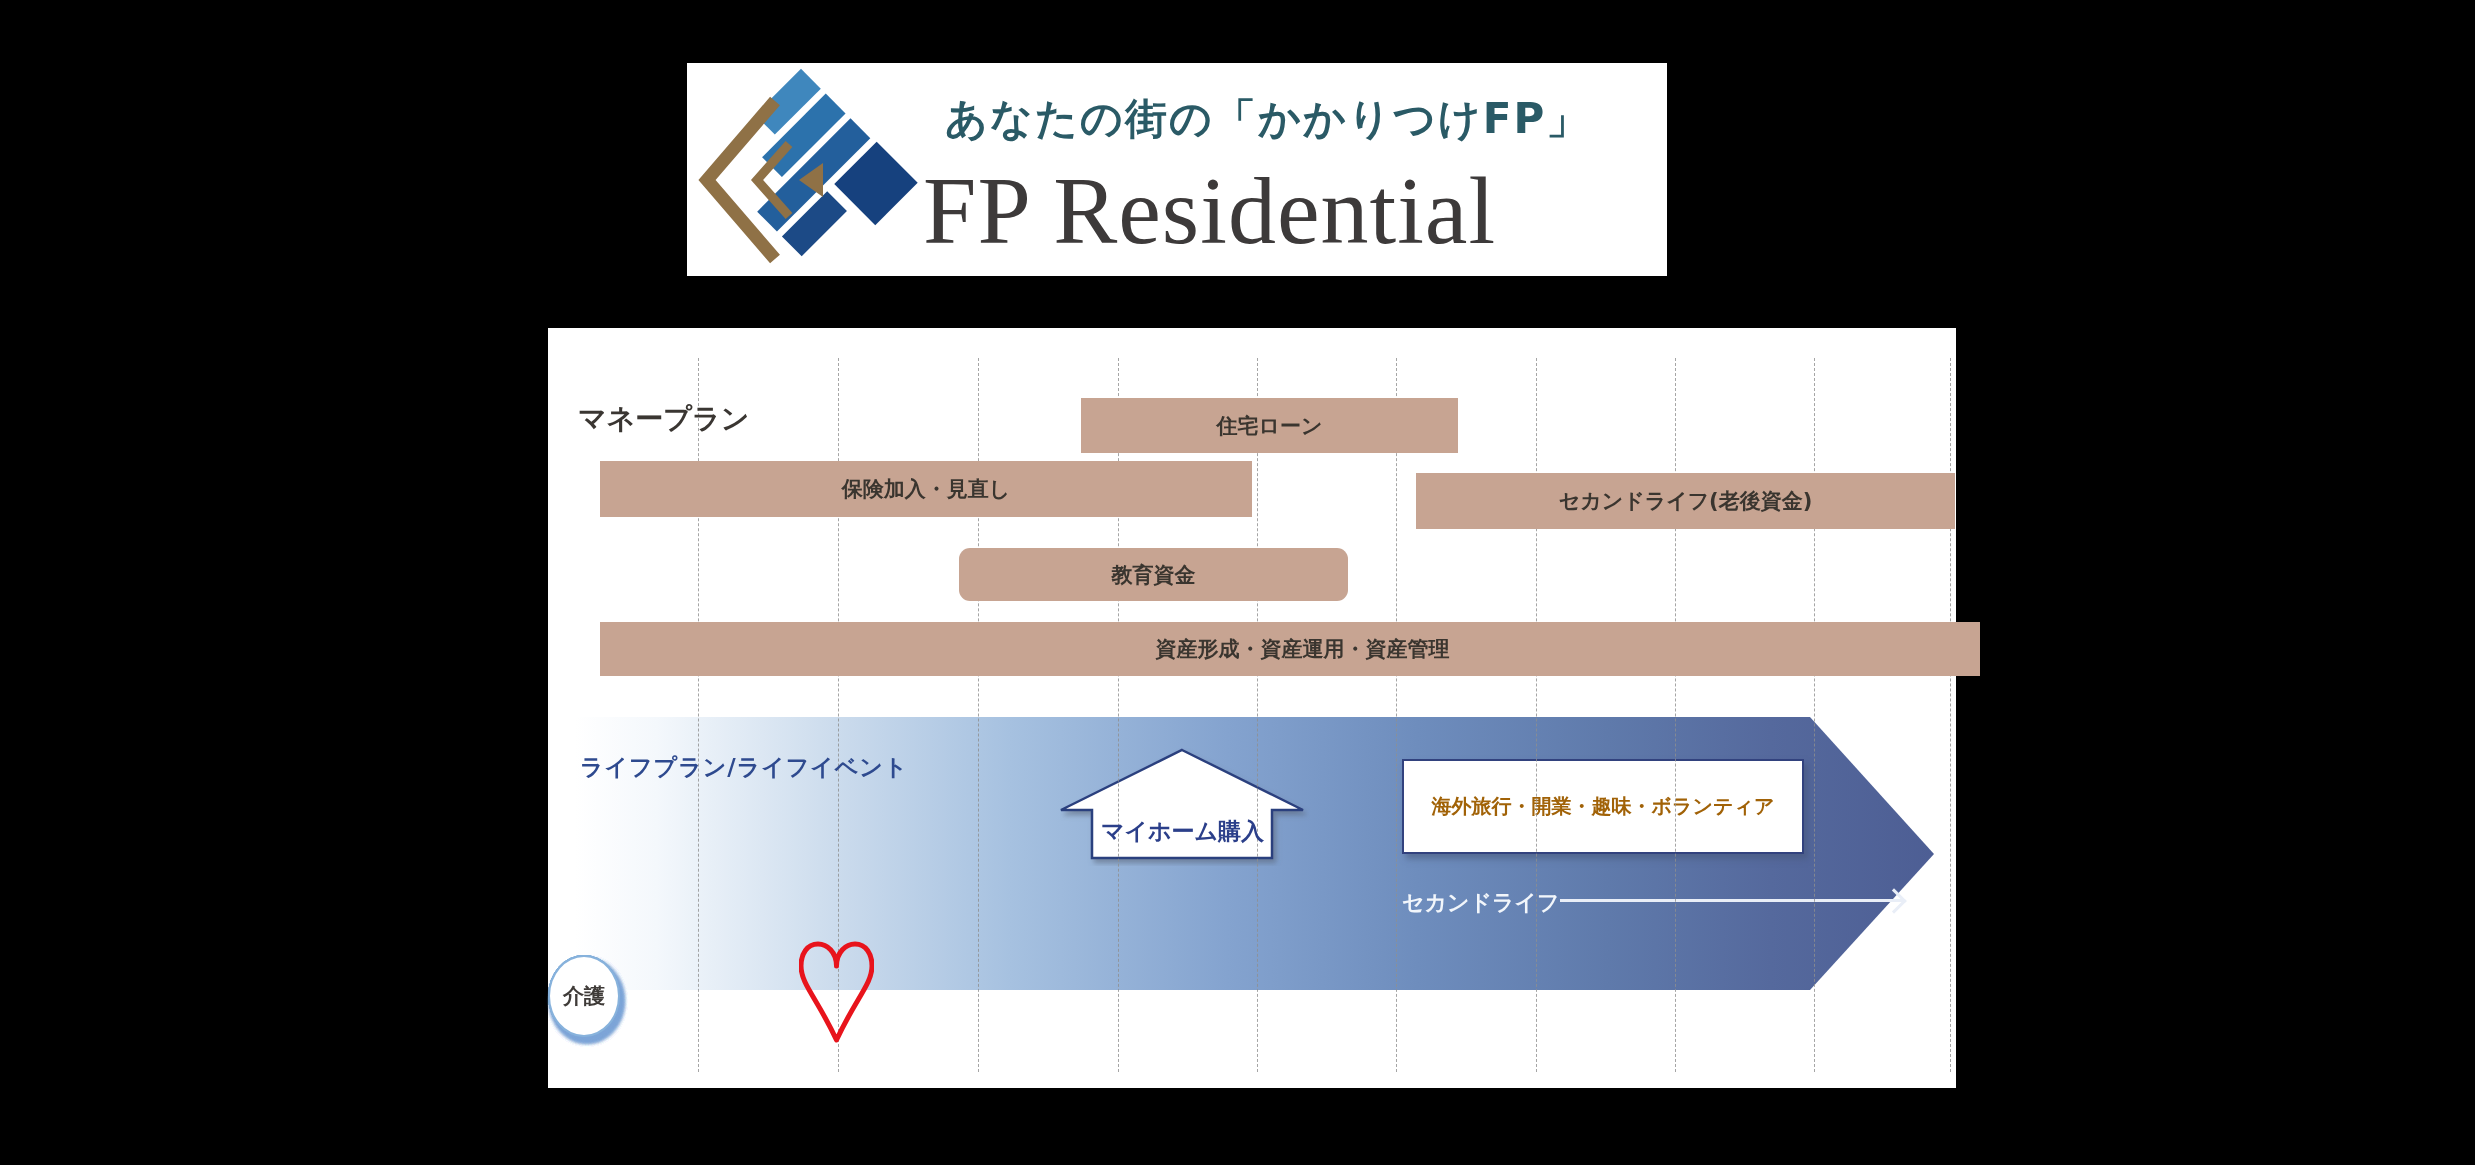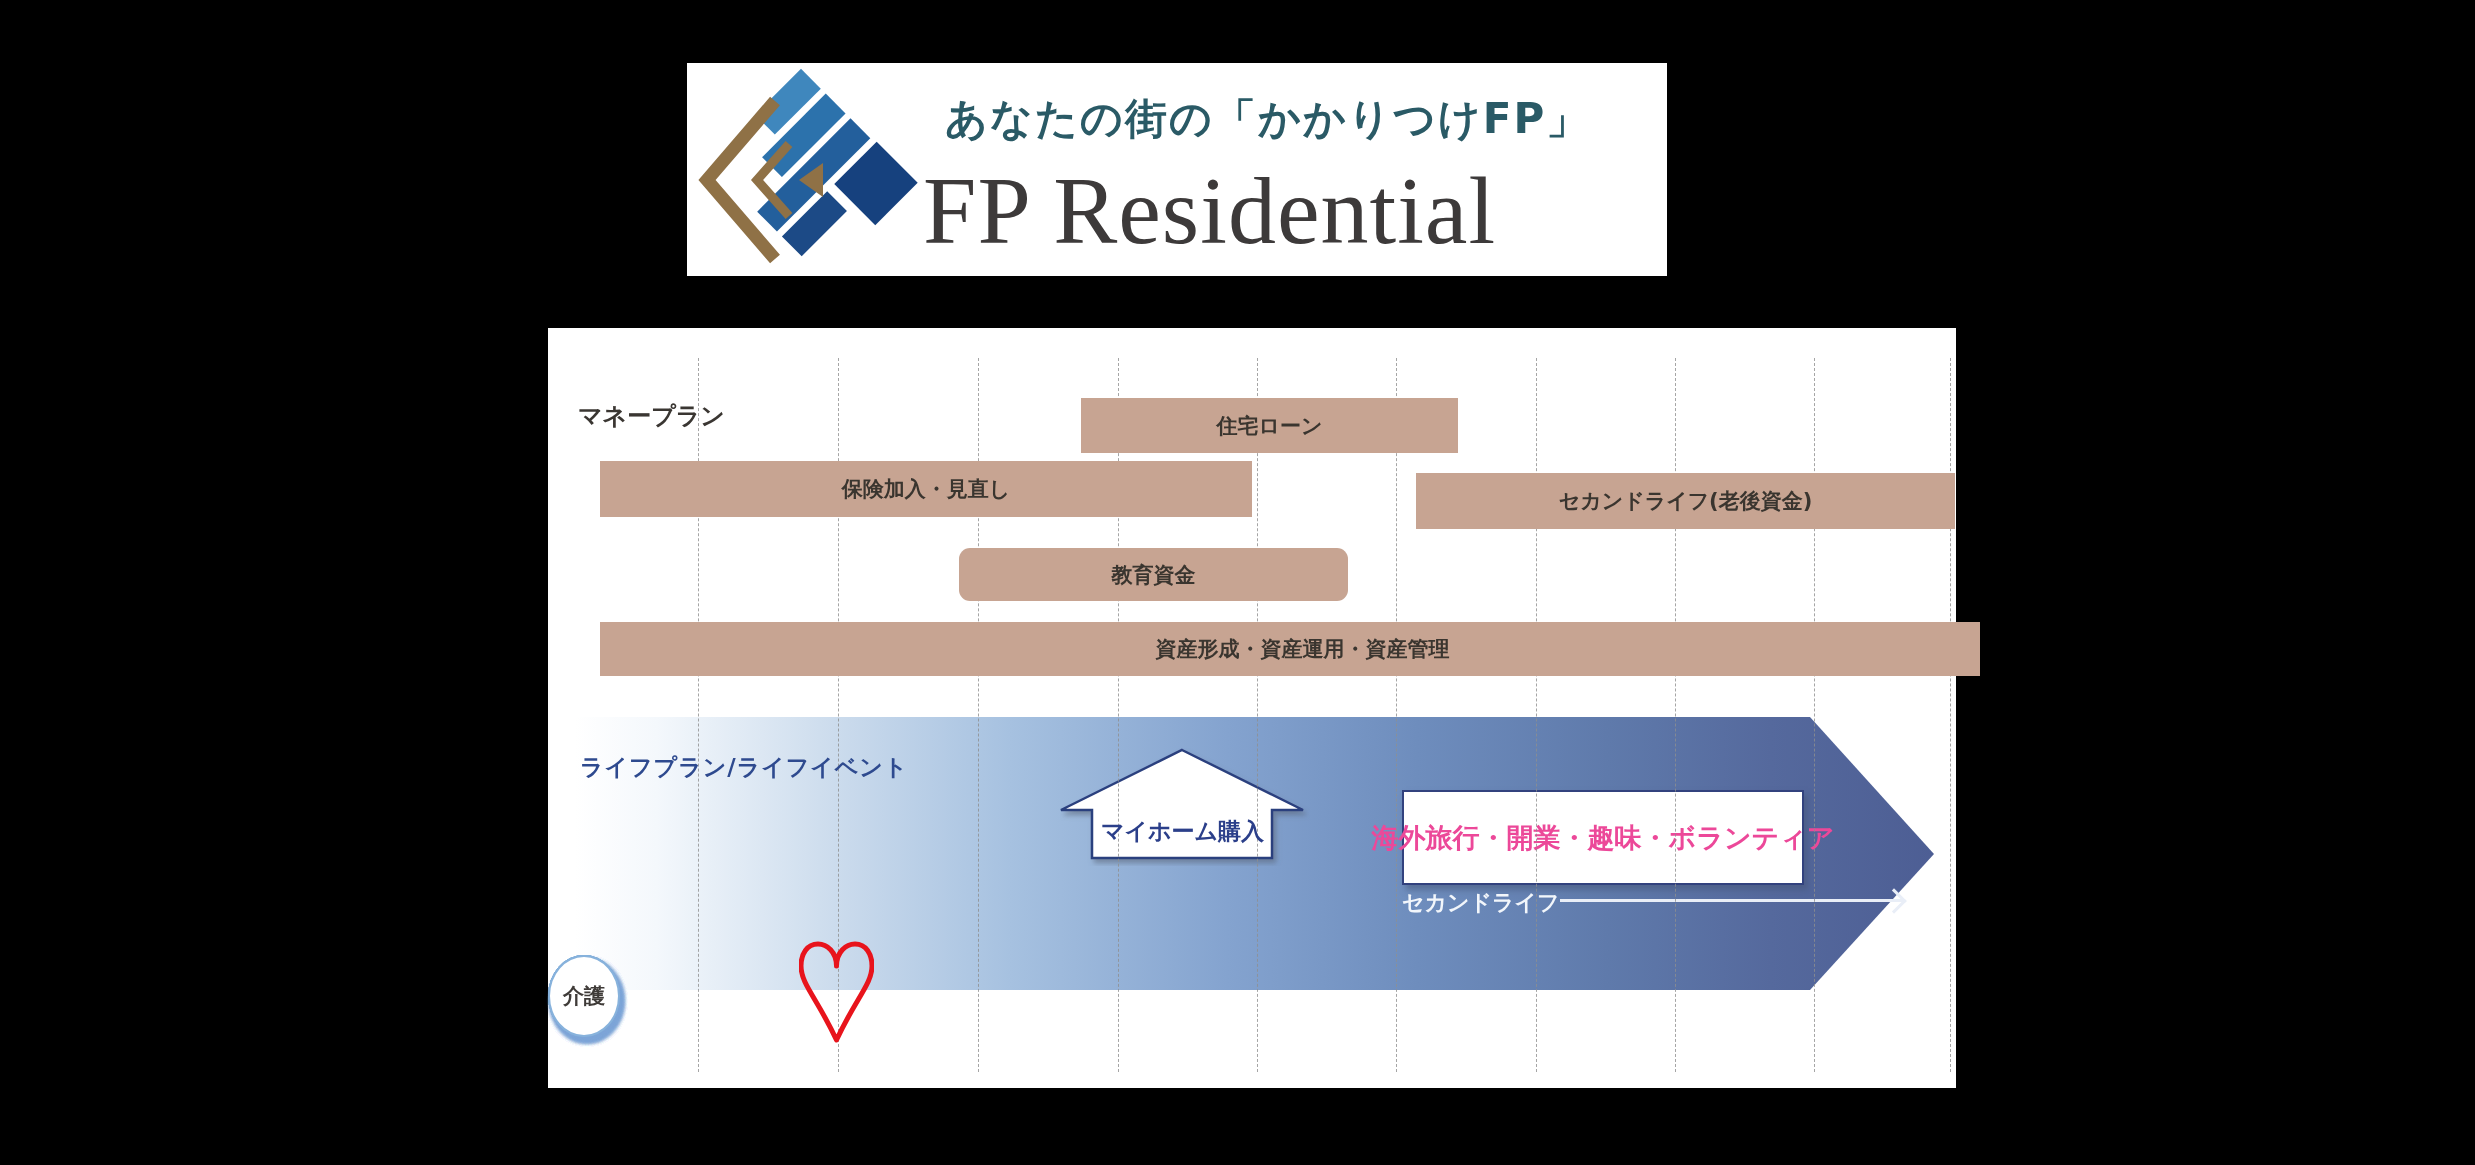--- a/index.html
+++ b/index.html
@@ -18,41 +18,41 @@
   #panel{position:absolute;left:548px;top:328px;width:1408px;height:760px;background:#fff;}
 
   .grid{position:absolute;top:30px;height:714px;width:0;border-left:1px dashed #8f8f8f;opacity:.8;z-index:3;}
   .grid:nth-of-type(1){left:150px;} .grid:nth-of-type(2){left:290px;}
   .grid:nth-of-type(3){left:430px;} .grid:nth-of-type(4){left:570px;}
   .grid:nth-of-type(5){left:709px;} .grid:nth-of-type(6){left:848px;}
   .grid:nth-of-type(7){left:988px;} .grid:nth-of-type(8){left:1127px;}
   .grid:nth-of-type(9){left:1266px;} .grid:nth-of-type(10){left:1402px;}
 
   .section-label{position:absolute;z-index:4;font-weight:600;white-space:nowrap;}
-  #money-label{left:30px;top:72px;font-size:24px;color:#3a3632;text-align:center;}
+  #money-label{left:30px;top:72px;font-size:28px;color:#3a3632;text-align:center;}
   #life-label{left:32px;top:424px;font-size:23px;color:#2e4a8f;font-weight:bold;letter-spacing:1px;}
 
   .bar{position:absolute;background:#c7a492;z-index:4;display:flex;align-items:center;justify-content:center;
        font-size:21px;font-weight:bold;color:#3a352f;white-space:nowrap;margin-left:20px;}
   #bar-loan      {left:513px;top:70px; width:377px;height:55px;}
   #bar-insurance {left:32px; top:133px;width:652px;height:56px;}
   #bar-secondlife{left:848px;top:145px;width:539px;height:56px;}
   #bar-education {left:391px;top:220px;width:389px;height:53px;border-radius:11px;}
   #bar-assets    {left:32px; top:294px;width:1355px;height:54px;padding-left:25px;}
 
   #band{position:absolute;left:27px;top:389px;z-index:1;}
 
   #house{position:absolute;left:512px;top:420px;z-index:2;}
   #house-label{position:absolute;left:522px;top:488px;width:225px;text-align:center;z-index:4;
                font-size:23px;font-weight:bold;color:#2b3f8a;white-space:nowrap;}
 
-  #travel-box{position:absolute;left:854px;top:462px;width:398px;height:91px;background:#fff;
+  #travel-box{position:absolute;left:854px;top:431px;width:398px;height:91px;background:#fff;
               border:2px solid #32427e;box-shadow:4px 5px 6px rgba(70,85,120,.55);z-index:2;
-              display:flex;align-items:center;justify-content:center;font-size:27px;font-weight:bold;
-              color:#ec4899;white-space:nowrap;}
+              display:flex;align-items:center;justify-content:center;font-size:20px;font-weight:bold;
+              color:#a16207;white-space:nowrap;}
 
   #secondlife-label{position:absolute;left:854px;top:560px;font-size:22px;font-weight:bold;color:#f2f6fb;
                     z-index:2;white-space:nowrap;}
   #secondlife-arrow{position:absolute;left:1012px;top:571px;width:343px;height:3px;background:#e9eef7;z-index:2;}
   #secondlife-arrow .tip{position:absolute;right:0;top:-7px;width:15px;height:15px;
                          border-top:3px solid #e9eef7;border-right:3px solid #e9eef7;transform:rotate(45deg);}
 
   .event{position:absolute;top:627px;width:68px;height:78px;background:#fff;border:2px solid #87b2dc;
          border-radius:50%;box-shadow:3px 5px 4px rgba(125,165,215,.65);z-index:5;
          display:flex;align-items:center;justify-content:center;text-align:center;

